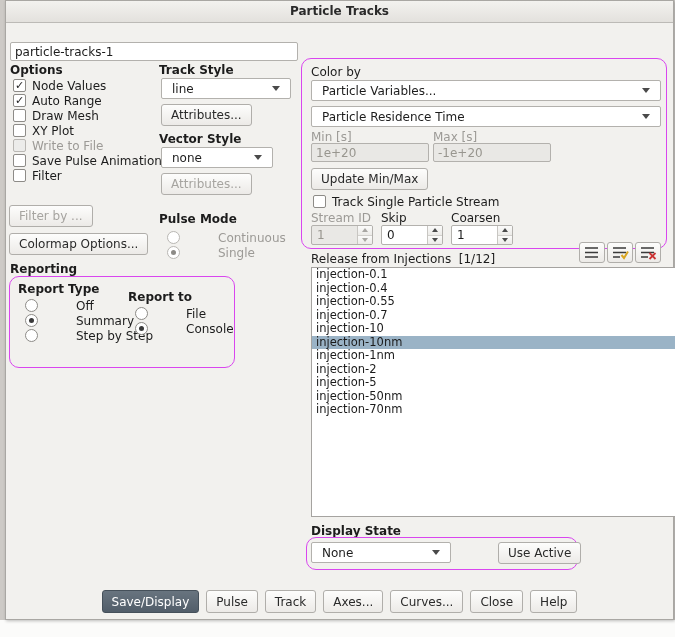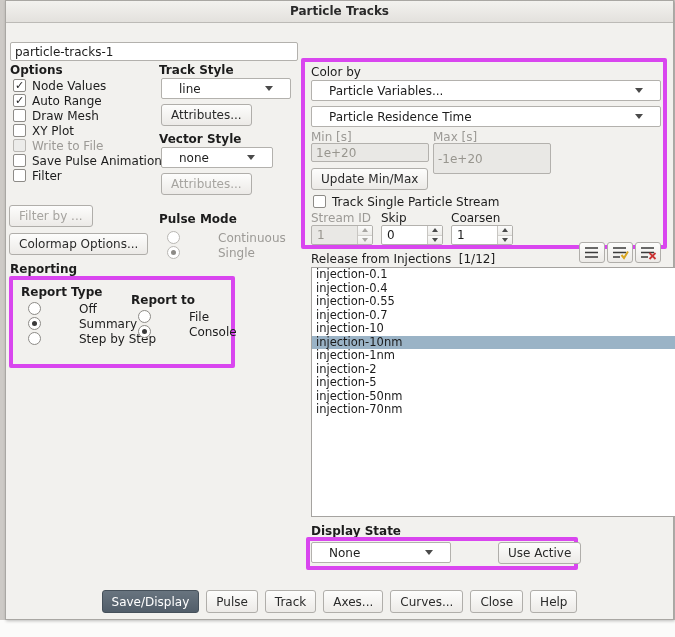--- a/index.html
+++ b/index.html
@@ -26,37 +26,37 @@
   .gray { color:#9c9a96; }
 
   .tinput {
     position:absolute; background:#fff; border:1px solid #b3b1ad; border-radius:2px;
     font:inherit; padding:0 4px; color:#1c1c1c;
   }
   .tinput:disabled { background:#e9e8e5; color:#98968f; }
 
   .combo {
     position:absolute; background:#fff; border:1px solid #b3b1ad; border-radius:2px;
-    display:flex; align-items:center; padding:0 17px; cursor:default;
+    display:flex; align-items:center; padding:0 10px; cursor:default;
   }
   .combo .txt { flex:1; overflow:hidden; white-space:nowrap; }
   .combo .arr {
     width:0; height:0; border-left:4px solid transparent; border-right:4px solid transparent;
     border-top:5px solid #4a4a4a; margin-left:4px; flex:none;
   }
 
   .btn {
     background:linear-gradient(#fdfdfc,#eceae7); border:1px solid #b0aeaa; border-radius:3px;
     font:inherit; color:#2a2a2a; padding:0 9px; height:22px; cursor:default;
     display:inline-flex; align-items:center; justify-content:center; white-space:nowrap;
   }
   .btn.disabled { color:#a6a4a0; }
   .btn.primary { background:linear-gradient(#68747f,#515d69); border-color:#45505a; color:#fff; }
 
-  .groupbox { position:absolute; border:4px solid #d946ef; border-radius:2px; }
+  .groupbox { position:absolute; border:1px solid #d946ef; border-radius:10px; }
 
   .cb-row { display:flex; align-items:center; height:15px; white-space:nowrap; }
   .cb-box {
     width:13px; height:13px; flex:none; background:#fff; border:1px solid #8d8b87; border-radius:2px;
     margin-right:6px; font-size:11px; line-height:11px; text-align:center; color:#222; font-weight:bold;
     overflow:visible;
   }
   .cb-row.disabled .cb-box { background:#ececea; border-color:#b9b7b3; }
   .cb-row.disabled .cb-lbl { color:#9c9a96; }
 
@@ -215,21 +215,21 @@
       <span class="arr"></span>
     </div>
     <div class="combo" style="left:305px;top:105px;width:350px;height:21px;">
       <span class="txt">Particle Residence Time</span>
       <span class="arr"></span>
     </div>
 
     <span class="lbl gray" style="left:305px;top:129px;">Min [s]</span>
     <span class="lbl gray" style="left:427px;top:129px;">Max [s]</span>
     <input class="tinput" style="left: 305px; top: 142px; width: 118px; height: 19px;" disabled="" value="1e+20">
-    <input class="tinput" style="left: 427px; top: 142px; width: 118px; height: 31px;" disabled="" value="-1e+20">
+    <input class="tinput" style="left: 427px; top: 142px; width: 118px; height: 19px;" disabled="" value="-1e+20">
     <button class="btn abs" style="left:305px;top:167px;">Update Min/Max</button>
 
     <div class="cb-row abs" style="left:307px;top:193px;">
       <span class="cb-box"></span>
       <span class="cb-lbl">Track Single Particle Stream</span>
     </div>
 
     <span class="lbl gray" style="left:305px;top:210px;">Stream ID</span>
     <span class="lbl" style="left:375px;top:210px;">Skip</span>
     <span class="lbl" style="left:445px;top:210px;">Coarsen</span>

